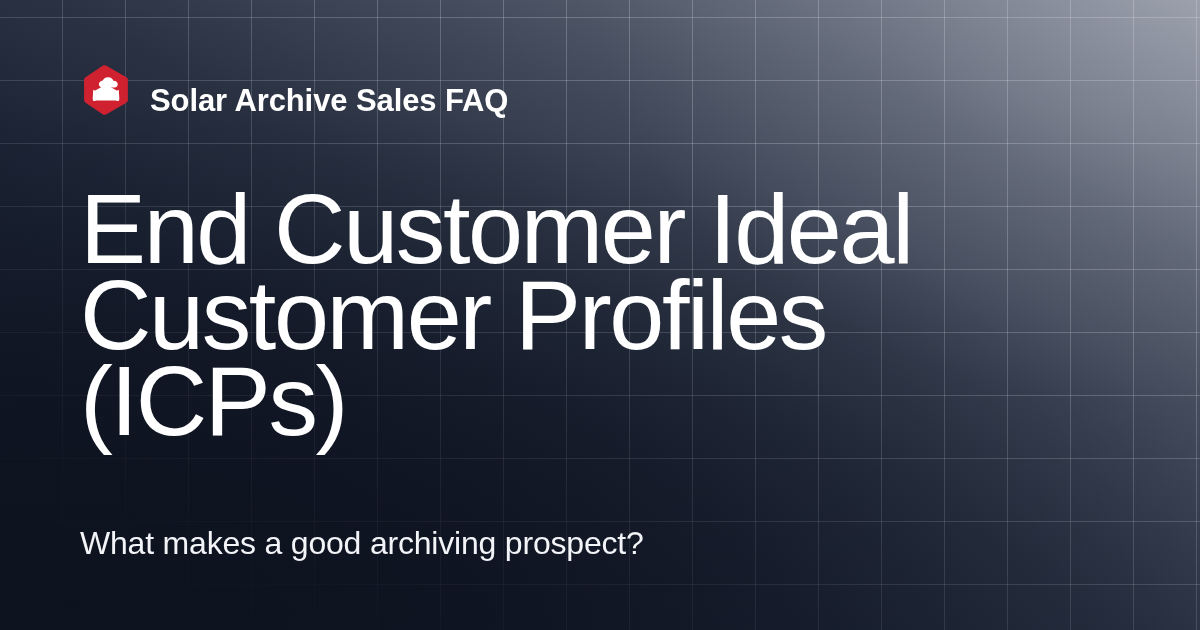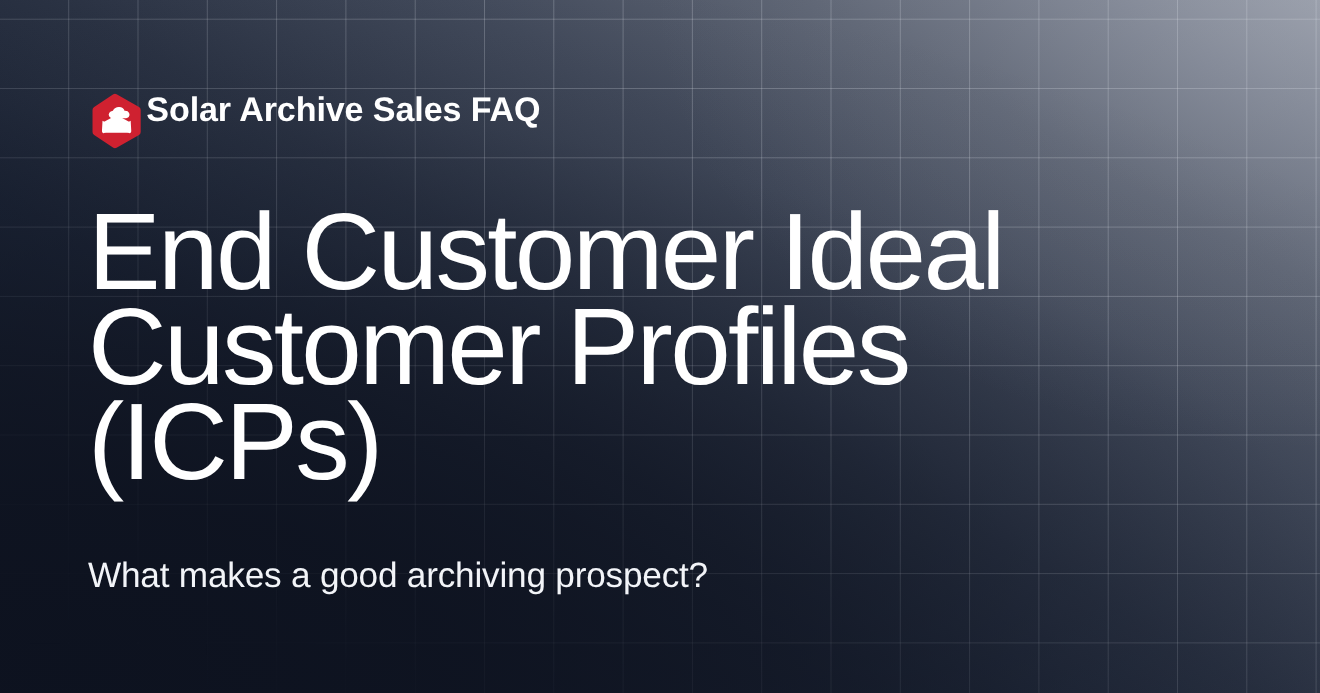--- a/index.html
+++ b/index.html
@@ -97,24 +97,24 @@
     position: absolute;
     inset: 0;
     padding: 0 80px;
     box-sizing: border-box;
   }
 
   
   .brand {
     position: absolute;
     left: 80px;
-    top: 84px;
+    top: 64px;
     display: flex;
-    align-items: flex-start;
-    gap: 1px;
+    align-items: flex-end;
+    gap: 18px;
     height: 52px;
   }
   .brand-logo {
     width: 52px;
     height: 52px;
     flex: 0 0 52px;
     display: block;
   }
   .brand-name {
     font-size: 31px;
@@ -137,21 +137,21 @@
     line-height: 86px;
     letter-spacing: -2.4px;
     color: #ffffff;
     white-space: pre-line;
   }
 
   
   .subtitle {
     position: absolute;
     left: 80px;
-    top: 502px;
+    top: 522px;
     margin: 0;
     font-size: 32px;
     font-weight: 400;
     line-height: 42px;
     letter-spacing: -0.2px;
     color: #f2f4f8;
     white-space: nowrap;
   }
 </style>
 </head>

